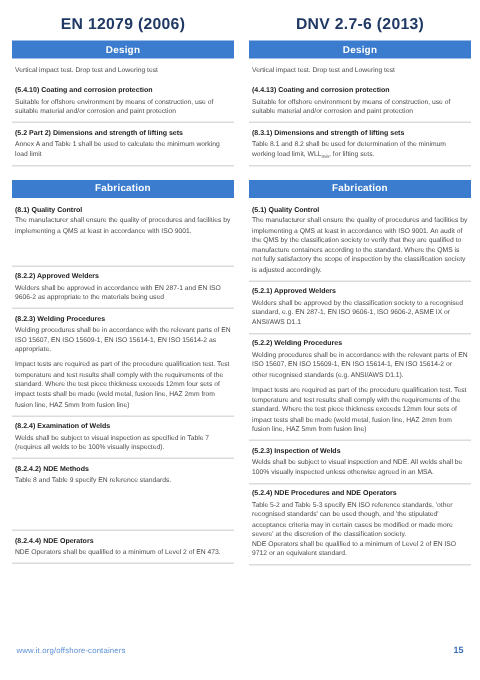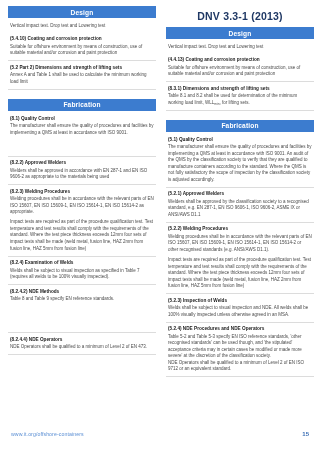--- a/index.html
+++ b/index.html
@@ -93,20 +93,21 @@
 </style>
 </head>
 <body>
 
 <div class="page">
 
   <div class="columns">
 
     <div class="col">
 
+      <div class="col-title">EN 12079 (2006)</div>
 
       <div class="band">Design</div>
 
       <div class="entry noline">
         <div class="e-body">Vertical impact test. Drop test and Lowering test</div>
       </div>
 
       <div class="entry">
         <div class="e-title">(5.4.10) Coating and corrosion protection</div>
         <div class="e-body">Suitable for offshore environment by means of construction, use of suitable material and/or corrosion and paint protection</div>
@@ -151,21 +152,21 @@
 
       <div class="entry">
         <div class="e-title">(8.2.4.4) NDE Operators</div>
         <div class="e-body">NDE Operators shall be qualified to a minimum of Level 2 of EN 473.</div>
       </div>
 
     </div>
 
     <div class="col">
 
-      <div class="col-title">DNV 3.3-1 (2013)</div>
+      <div class="col-title">DNV 2.7-6 (2013)</div>
 
       <div class="band">Design</div>
 
       <div class="entry noline">
         <div class="e-body">Vertical impact test. Drop test and Lowering test</div>
       </div>
 
       <div class="entry">
         <div class="e-title">(4.4.13) Coating and corrosion protection</div>
         <div class="e-body">Suitable for offshore environment by means of construction, use of suitable material and/or corrosion and paint protection</div>

